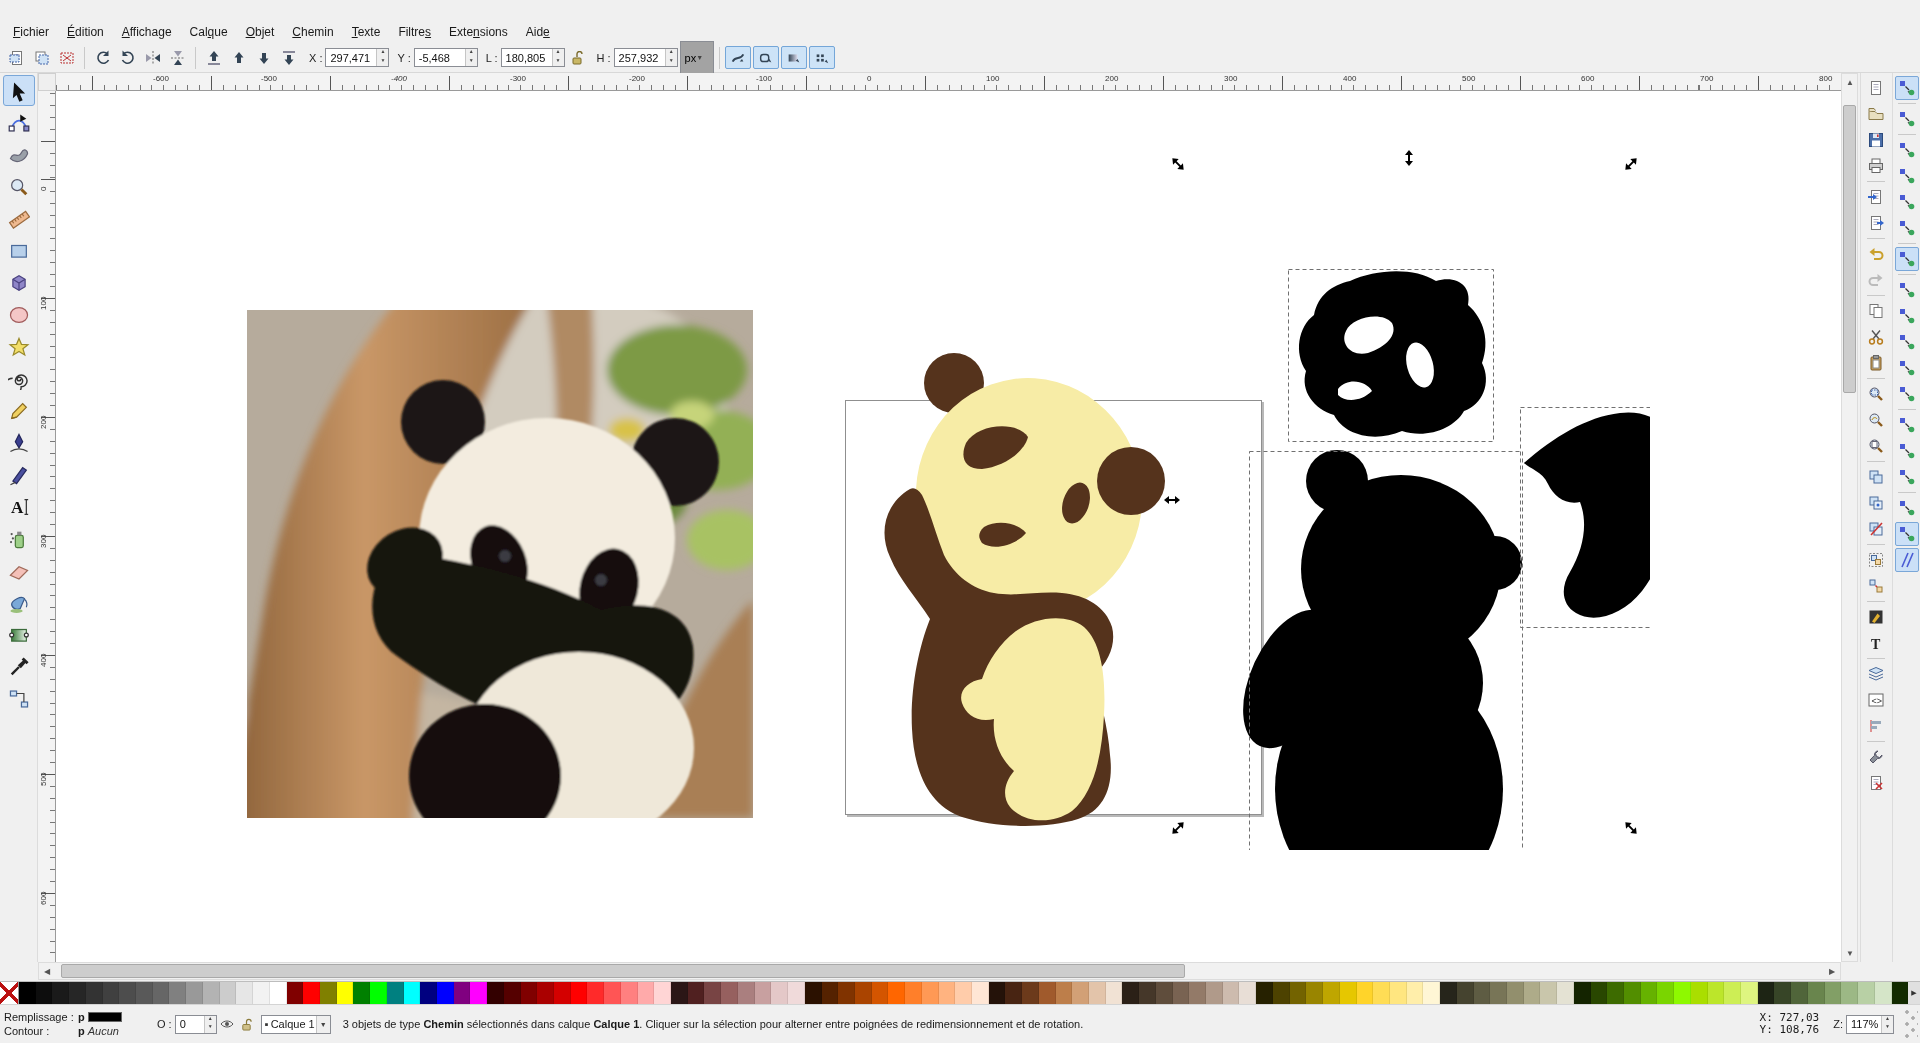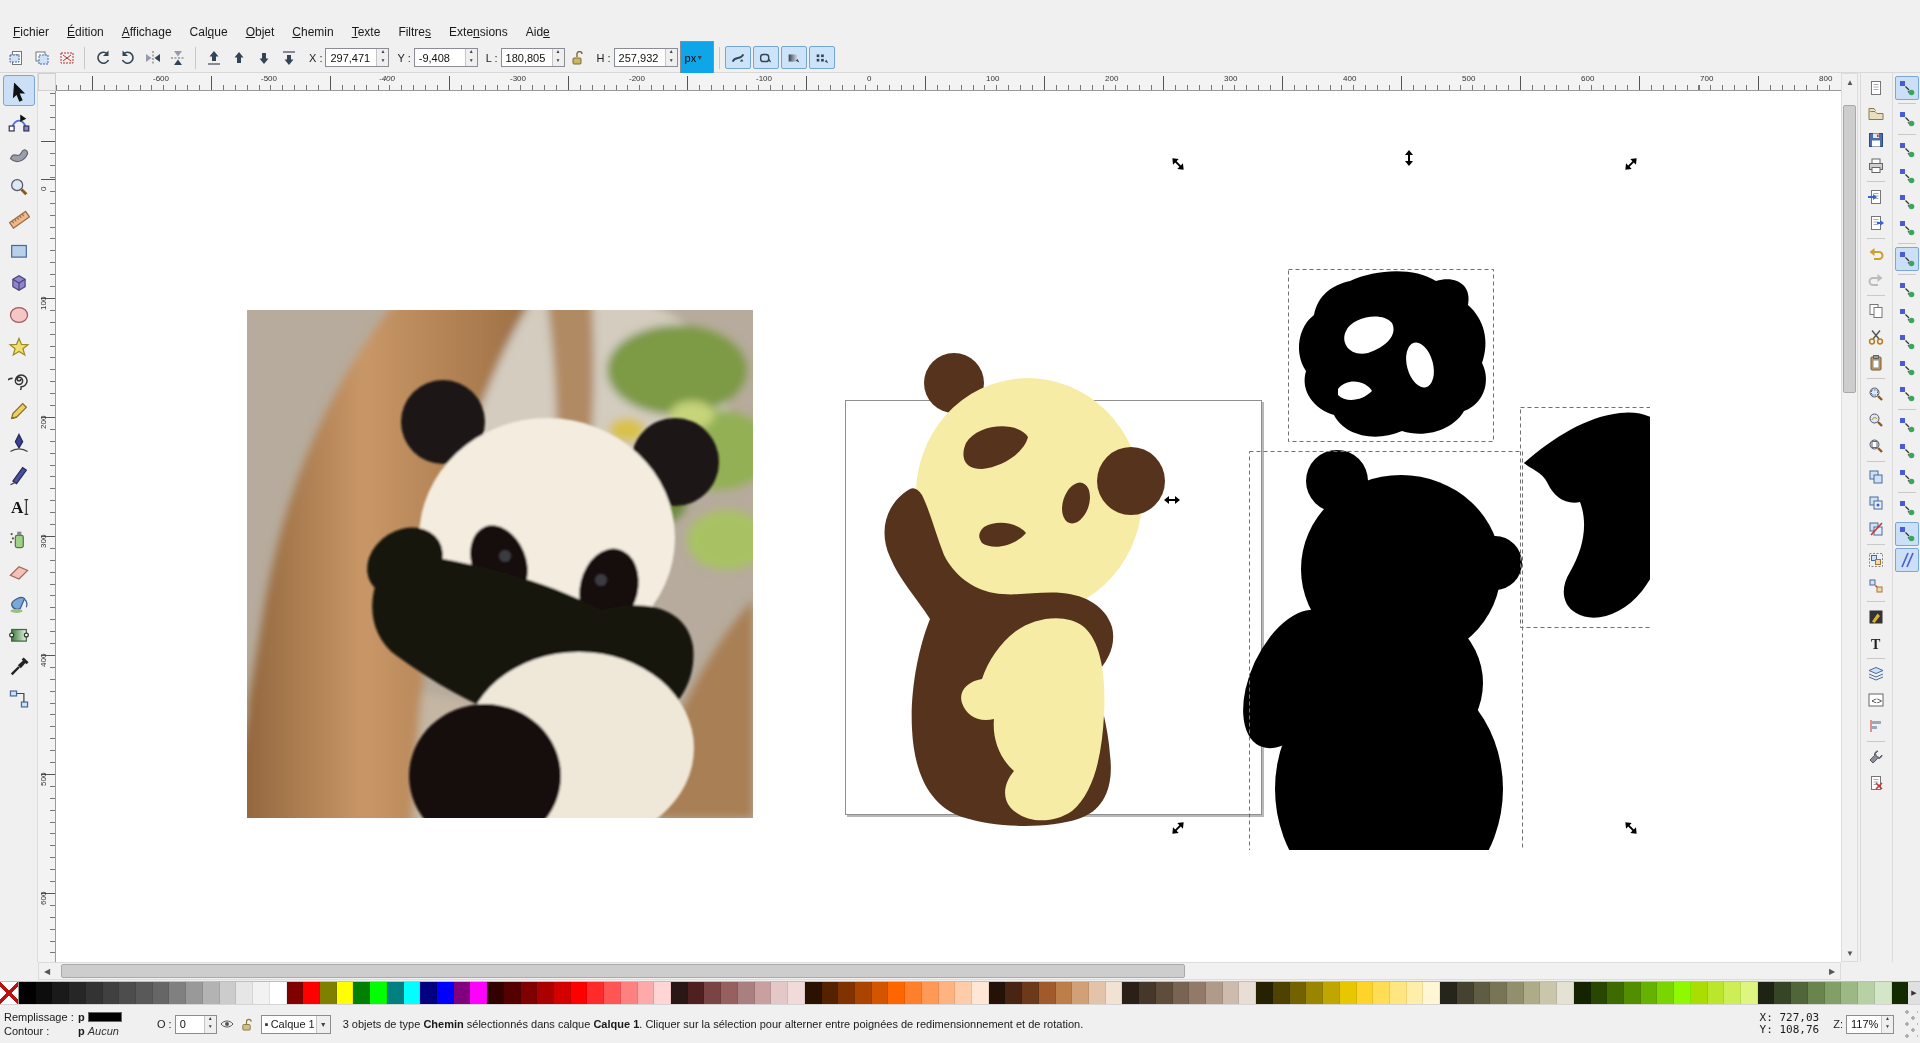--- a/index.html
+++ b/index.html
@@ -21,21 +21,21 @@
   .menu-item u { text-decoration:underline; }
 
   
   #toolcontrols { position:absolute; left:0; top:43px; width:1920px; height:30px; background:#f0f0f0; border-bottom:1px solid #d8d8d8; display:flex; align-items:center; padding-left:4px; }
   .tc-btn { width:25px; height:24px; display:flex; align-items:center; justify-content:center; border:1px solid transparent; border-radius:2px; }
   .tc-sep { width:1px; height:22px; background:#c9c9c9; margin:0 5px; }
   .fld-label { font-size:11px; color:#222; margin:0 3px 0 8px; }
   .spinfld { position:relative; width:64px; height:19px; background:#fff; border:1px solid #8a8d94; font-size:11px; color:#111; display:flex; align-items:center; padding-left:4px; }
   .spinner { position:absolute; right:0; top:0; width:12px; height:100%; border-left:1px solid #c5c5c5; display:flex; flex-direction:column; }
   .spinner span { flex:1; font-size:5px; line-height:4px; text-align:center; color:#444; background:#efefef; }
-  .unitbox { width:34px; height:33px; background:#0ea5e9; border:1px solid #8a8d94; font-size:11px; display:flex; align-items:center; padding:0 2px 0 4px; margin-left:2px; }
+  .unitbox { width:34px; height:33px; background:#a3a3a3; border:1px solid #8a8d94; font-size:11px; display:flex; align-items:center; padding:0 2px 0 4px; margin-left:2px; }
   .unitbox .dd { font-size:7px; color:#444; }
   .lockbtn { width:20px; height:20px; margin:0 2px; display:flex; align-items:center; justify-content:center; }
   .toggle-on { width:26px; height:23px; background:#cde3f7; border:1px solid #74a6d8; border-radius:2px; display:flex; align-items:center; justify-content:center; margin-right:2px; }
 
   
   #toolbox { position:absolute; left:0; top:73px; width:38px; height:889px; background:#f0f0f0; border-right:1px solid #dcdcdc; padding-top:2px; }
   .tool-btn { width:32px; height:31px; margin:0 auto 1px auto; display:flex; align-items:center; justify-content:center; border:1px solid transparent; border-radius:3px; }
   .tool-btn.active { background:#cbe0f7; border-color:#7aa7d8; }
 
   #ruler-corner { position:absolute; left:38px; top:73px; width:18px; height:18px; background:#efefef; border:1px solid #cfcfcf; }
@@ -198,21 +198,21 @@
     <span class="fld-label">X :</span>
     <span class="spinfld">
         <span>297,471</span>
         <span class="spinner">
           <span>▲</span>
           <span>▼</span>
         </span>
       </span>
     <span class="fld-label">Y :</span>
     <span class="spinfld">
-        <span>-9,408</span>
+        <span>-5,468</span>
         <span class="spinner">
           <span>▲</span>
           <span>▼</span>
         </span>
       </span>
     <span class="fld-label">L :</span>
     <span class="spinfld">
         <span>180,805</span>
         <span class="spinner">
           <span>▲</span>
@@ -405,21 +405,21 @@
           <rect x="11" y="11.5" width="5" height="4" fill="#cfe2f5" stroke="#4a6a9a"></rect>
           <path d="M7 4.5 H13 V11.5" fill="none" stroke="#444"></path>
         </svg>
       </div>
     </div>
 
   <div id="ruler-corner"></div>
   <div id="top-ruler">
       <span class="truler-label" style="left: 95px;">-600</span>
       <span class="truler-label" style="left: 203px;">-500</span>
-      <span class="truler-label" style="left: 321px; font-style: italic;">-400</span>
+      <span class="truler-label" style="left: 333px; font-style: italic;">-400</span>
       <span class="truler-label" style="left: 452px;">-300</span>
       <span class="truler-label" style="left: 571px;">-200</span>
       <span class="truler-label" style="left: 698px;">-100</span>
       <span class="truler-label" style="left: 809px;">0</span>
       <span class="truler-label" style="left: 928px;">100</span>
       <span class="truler-label" style="left: 1047px;">200</span>
       <span class="truler-label" style="left: 1166px;">300</span>
       <span class="truler-label" style="left: 1285px;">400</span>
       <span class="truler-label" style="left: 1404px;">500</span>
       <span class="truler-label" style="left: 1523px;">600</span>

